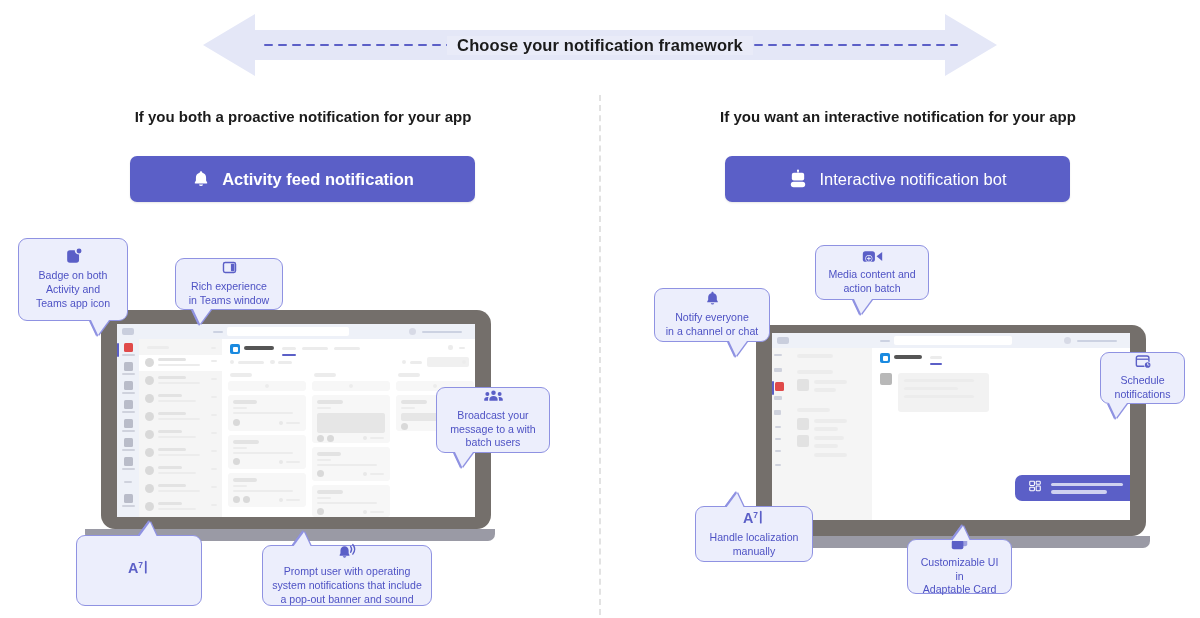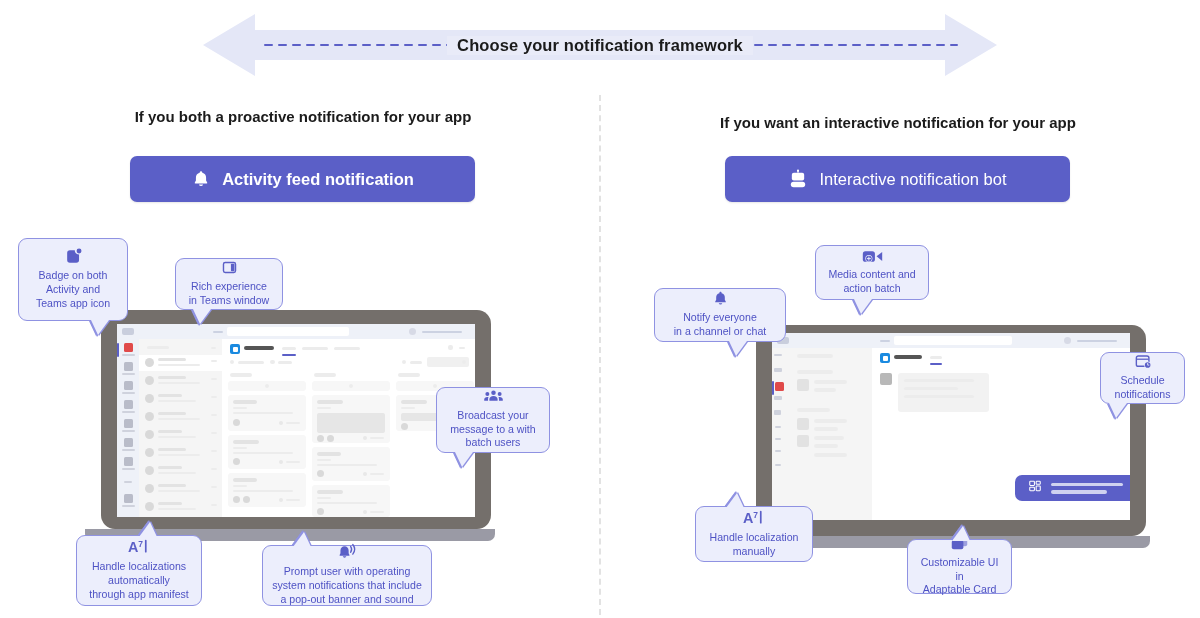--- a/index.html
+++ b/index.html
@@ -22,21 +22,21 @@
     font-size:16.5px;font-weight:600;color:#1b1b1b;letter-spacing:.1px;
   }
   .banner-label span{background:#e9ebf8;padding:0 10px;}
 
   
   .col-head{
     position:absolute;font-size:15px;font-weight:600;color:#1b1b1b;
     text-align:center;width:520px;
   }
   .col-head.left{left:43px;top:108px;}
-  .col-head.right{left:638px;top:114px;}
+  .col-head.right{left:638px;top:108px;}
 
   
   .pill{
     position:absolute;height:46px;border-radius:7px;background:#5b5fc7;
     display:flex;align-items:center;justify-content:center;gap:11px;
     color:#fff;font-size:16.5px;font-weight:500;
     box-shadow:0 1px 2px rgba(0,0,0,.10);
   }
   .pill.left{left:130px;top:156px;width:345px;font-weight:bold;}
   .pill.right{left:725px;top:156px;width:345px;}
@@ -438,44 +438,41 @@
   </div>
 
   <div class="bub" style="left:76px;top:535px;width:126px;height:71px;">
     <span class="bico">
       <svg width="22" height="18" viewBox="0 0 26 21" fill="#5b5fc7">
         <text x="0" y="17" font-family="Liberation Sans, sans-serif" font-size="17" font-weight="600">A</text>
         <text x="12" y="10" font-family="Liberation Sans, sans-serif" font-size="10" font-weight="600">7</text>
         <rect x="20" y="2" width="2" height="15" rx="1"></rect>
       </svg>
     </span>
-    <span class="btxt">Handle localizations
-automatically
-through app manifest</span>
     <span class="tail tail-up" style="left:62px;top:-14px;"></span>
   </div>
 
   <div class="bub" style="left:262px;top:545px;width:170px;height:61px;">
     <span class="bico">
       <svg width="20" height="18" viewBox="0 0 24 22" fill="#5b5fc7">
         <path d="M9 4.1c-2.8 0-5 2.2-5 5v3.5l-1 2a.7.7 0 0 0 .62 1.05h10.76a.7.7 0 0 0 .62-1.05l-1-2V9.1c0-2.8-2.2-5-5-5z"></path>
         <path d="M6.8 16.3a2.3 2.3 0 0 0 4.4 0z"></path>
         <g fill="none" stroke="#5b5fc7" stroke-width="1.6" stroke-linecap="round">
           <path d="M16.4 4.2a6.2 6.2 0 0 1 0 7.2"></path>
           <path d="M19.1 1.8a9.6 9.6 0 0 1 0 11.8"></path>
         </g>
       </svg>
     </span>
     <span class="btxt">Prompt user with operating
 system notifications that include
 a pop-out banner and sound</span>
     <span class="tail tail-up" style="left:30px;top:-14px;"></span>
   </div>
 
-  <div class="bub" style="left:654px;top:288px;width:132px;height:54px;">
+  <div class="bub" style="left:654px;top:288px;width:116px;height:54px;">
     <span class="bico">
       <svg width="17" height="17" viewBox="0 0 24 24" fill="#5b5fc7">
         <path d="M12 2.6c-.85 0-1.55.7-1.55 1.55v.42A6.1 6.1 0 0 0 5.9 10.6v3.1l-1.3 2.45a.85.85 0 0 0 .75 1.25h13.3a.85.85 0 0 0 .75-1.25l-1.3-2.45v-3.1a6.1 6.1 0 0 0-4.55-6.03v-.42c0-.85-.7-1.55-1.55-1.55z"></path>
         <path d="M9.5 18.6a2.6 2.6 0 0 0 5 0z"></path>
       </svg>
     </span>
     <span class="btxt">Notify everyone
 in a channel or chat</span>
     <span class="tail tail-dn" style="left:74px;top:52px;"></span>
   </div>

